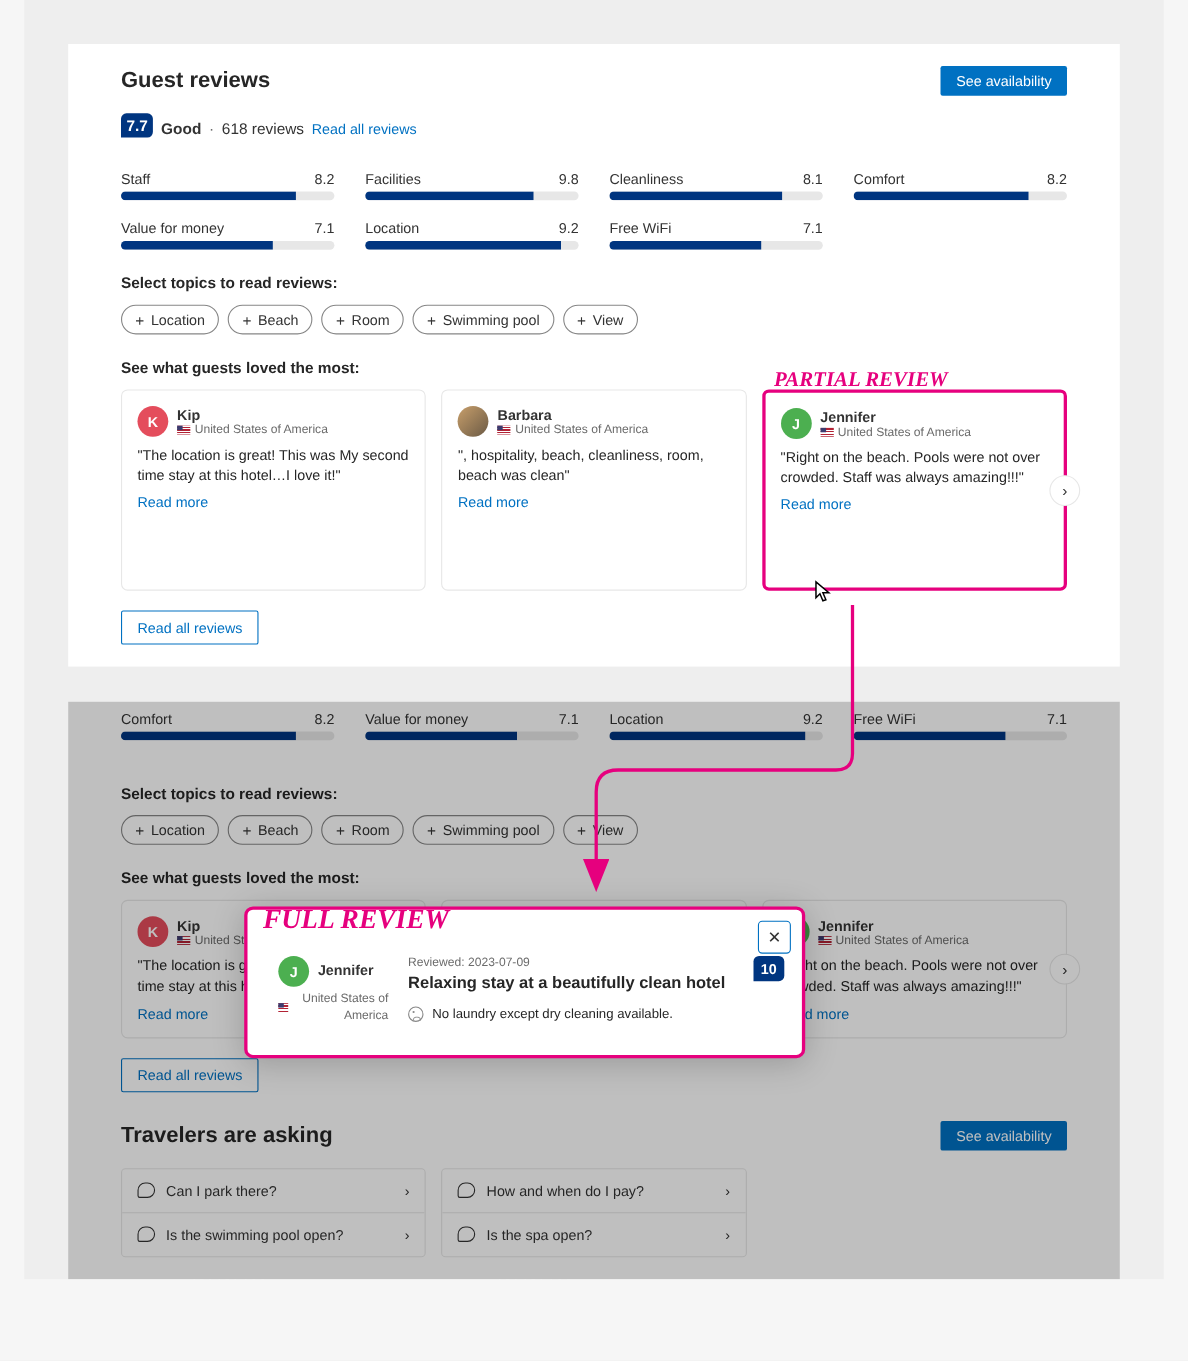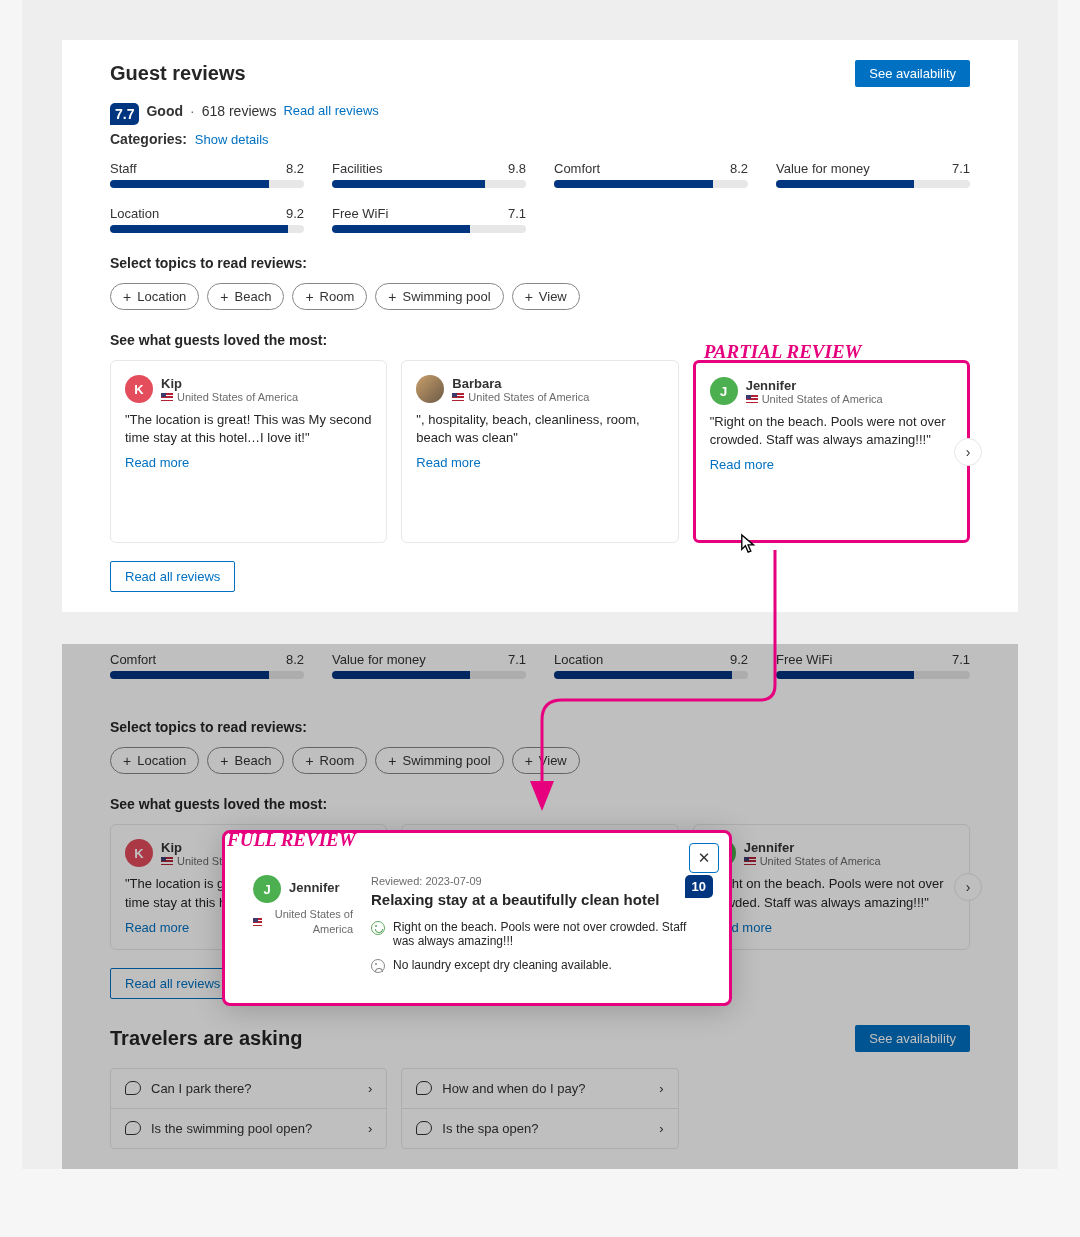--- a/index.html
+++ b/index.html
@@ -35,21 +35,21 @@
     padding: 20px 48px;
     position: relative;
     z-index: 1;
   }
   .header-row { display: flex; justify-content: space-between; align-items:center; margin-bottom:16px;}
   h2 { font-size: 20px; font-weight: 700; color:#262626; }
   .see-avail {
     background:#0071c2; color:#fff; padding:6px 14px; border-radius:2px;
     font-size:13px; border:none; cursor:pointer;
   }
-  .score-row { display:flex; align-items:flex-start; gap:7px; font-size:14px; margin-bottom:6px;}
+  .score-row { display:flex; align-items:flex-end; gap:7px; font-size:14px; margin-bottom:30px;}
   .score-badge {
     background:#003580; color:#fff; padding:3px 5px; border-radius:5px 5px 5px 0;
     font-weight:600; font-size:14px;
   }
   .score-label { font-weight:600; }
   .dot { color:#6b6b6b; }
   .link { color:#0071c2; font-size:13px; cursor:pointer; }
   .cat-row { font-size:14px; margin-bottom:14px; }
   .cat-row b { font-weight:700; }
   .bars {
@@ -99,21 +99,21 @@
   
   .panel2 { position:relative; margin-top:32px; }
   .dim-overlay{position:absolute;inset:0;background:rgba(0,0,0,0.25);z-index:2;pointer-events:none;}
   .panel2 .content{position:relative;z-index:1;}
   
   .modal{
     position:absolute; z-index:5; background:#fff; border:3px solid #e6007e; border-radius:8px;
     padding:20px 20px 20px 28px; width:510px; left:160px; top:186px;
     box-shadow:0 4px 30px rgba(0,0,0,0.2);
   }
-  .annot.full{position:absolute;top:-4px;left:2px;font-size:19px;}
+  .annot.full{position:absolute;top:-4px;left:14px;font-size:25px;}
   .modal-close{
     position:absolute;top:10px;right:10px;width:30px;height:30px;
     border:1px solid #0071c2;border-radius:4px;display:flex;align-items:center;justify-content:center;
     color:#333;cursor:pointer;font-size:15px;background:#fff;
   }
   .modal-body{display:flex;gap:18px;margin-top:22px;}
   .modal-left{width:100px;flex-shrink:0;}
   .modal-left .rev-name{margin-bottom:3px;}
   .modal-left .rev-country{font-size:11px;line-height:1.3;}
   .modal-right{flex:1;}
@@ -170,42 +170,47 @@
     </div>
 
     <div class="score-row">
       <span class="score-badge">7.7</span>
       <span class="score-label">Good</span>
       <span class="dot">·</span>
       <span>618 reviews</span>
       <span class="link">Read all reviews</span>
     </div>
 
-    <div class="cat-row">
-      <b>Categories:</b>
-      &nbsp;<span class="link">Show details</span>
-    </div>
 
     <div class="bars" id="bars-top">
         <div class="bar-item">
           <div class="bar-top">
             <span>Staff</span>
             <span>8.2</span>
           </div>
       <div class="bar-track">
             <div class="bar-fill" style="width:82%"></div>
           </div>
         </div>
         <div class="bar-item">
           <div class="bar-top">
             <span>Facilities</span>
             <span>9.8</span>
           </div>
       <div class="bar-track">
             <div class="bar-fill" style="width:79%"></div>
+          </div>
+        </div>
+        <div class="bar-item">
+          <div class="bar-top">
+            <span>Cleanliness</span>
+            <span>8.1</span>
+          </div>
+      <div class="bar-track">
+            <div class="bar-fill" style="width:81%"></div>
           </div>
         </div>
         <div class="bar-item">
           <div class="bar-top">
             <span>Comfort</span>
             <span>8.2</span>
           </div>
       <div class="bar-track">
             <div class="bar-fill" style="width:82%"></div>
           </div>
@@ -499,24 +504,20 @@
           </div>
           <div class="rev-country">
             <span class="flag"></span>
             <span>United States of America</span>
           </div>
         </div>
         <div class="modal-right">
           <div class="modal-date">Reviewed: 2023-07-09</div>
           <div class="modal-title">Relaxing stay at a beautifully clean hotel</div>
           <div class="modal-line">
-            <span class="face happy"></span>
-            <span>Right on the beach. Pools were not over crowded. Staff was always amazing!!!</span>
-          </div>
-          <div class="modal-line">
             <span class="face sad"></span>
             <span>No laundry except dry cleaning available.</span>
           </div>
         </div>
       </div>
     </div>
   </div>
 
   <svg class="connector" width="900" height="700" style="position:absolute;top:490px;left:60px;">
     <defs>

